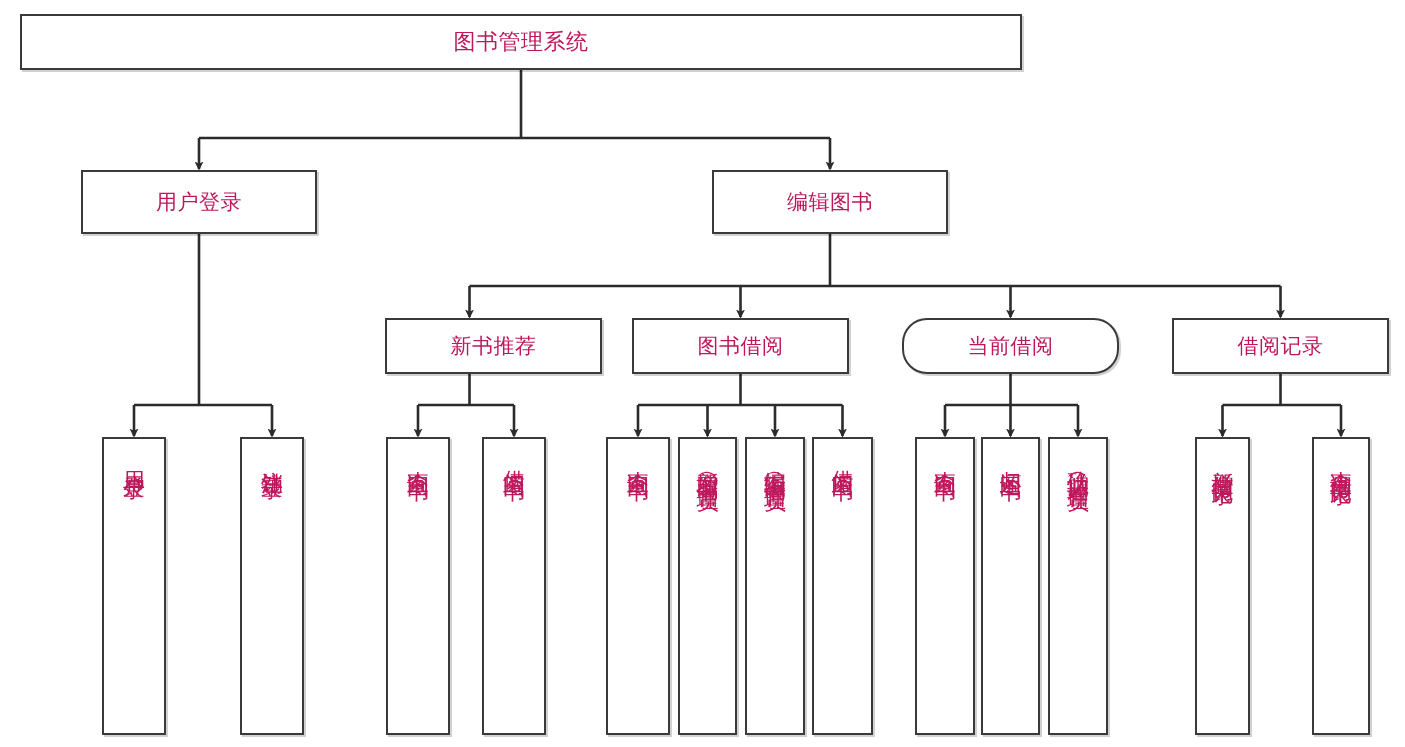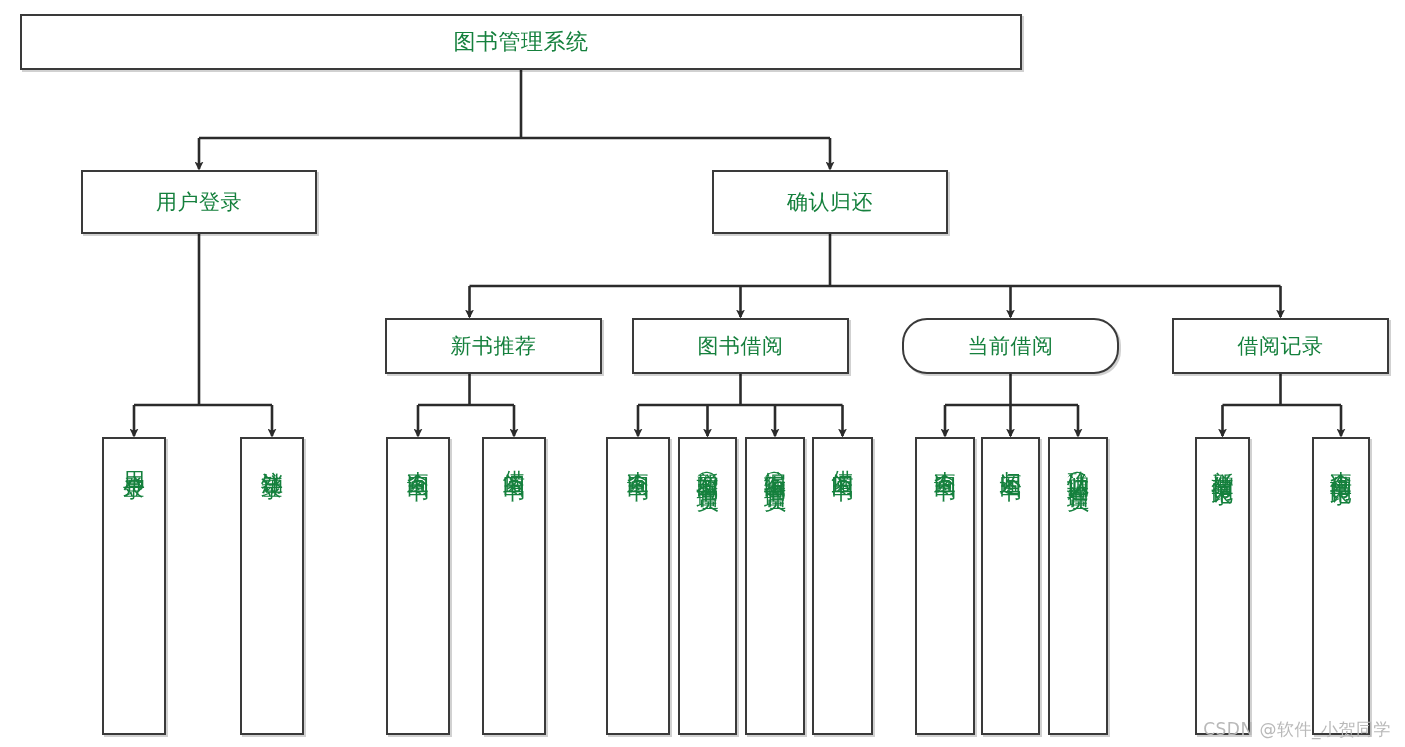--- a/index.html
+++ b/index.html
@@ -29,21 +29,21 @@
     position: absolute;
     box-sizing: border-box;
     border: 2px solid #3a3a3a;
     background: #ffffff;
     display: flex;
     align-items: center;
     justify-content: center;
     box-shadow: 2px 2px 0 rgba(0,0,0,0.18);
   }
   .node .label {
-    color: #15803d;
+    color: #be185d;
     line-height: 1.18;
     letter-spacing: 0.5px;
     white-space: nowrap;
   }
   .node.horizontal .label {
     font-size: 21px;
   }
   .node.root .label {
     font-size: 22px;
   }
@@ -117,21 +117,21 @@
   </svg>
 
   <div id="node-layer">
       <div class="node horizontal root" style="left: 20px; top: 14px; width: 1002px; height: 56px;">
         <span class="label">图书管理系统</span>
       </div>
       <div class="node horizontal" style="left: 81px; top: 170px; width: 236px; height: 64px;">
         <span class="label">用户登录</span>
       </div>
       <div class="node horizontal" style="left: 712px; top: 170px; width: 236px; height: 64px;">
-        <span class="label">确认归还</span>
+        <span class="label">编辑图书</span>
       </div>
       <div class="node horizontal" style="left: 361px; top: 318px; width: 217px; height: 56px; margin-left: 24px;">
         <span class="label">新书推荐</span>
       </div>
       <div class="node horizontal" style="left: 632px; top: 318px; width: 217px; height: 56px;">
         <span class="label">图书借阅</span>
       </div>
       <div class="node horizontal" style="left: 902px; top: 318px; width: 217px; height: 56px; border-radius: 25px;">
         <span class="label">当前借阅</span>
       </div>
@@ -172,14 +172,13 @@
         <span class="label">确认归还（管理员）</span>
       </div>
       <div class="node vertical" style="left: 1195px; top: 437px; width: 55px; height: 298px;">
         <span class="label">新增借阅记录</span>
       </div>
       <div class="node vertical" style="left: 1312px; top: 437px; width: 58px; height: 298px;">
         <span class="label">查询借阅记录</span>
       </div>
     </div>
 
-  <div class="watermark">CSDN @软件_小贺同学</div>
 </div>
 
 </body></html>

